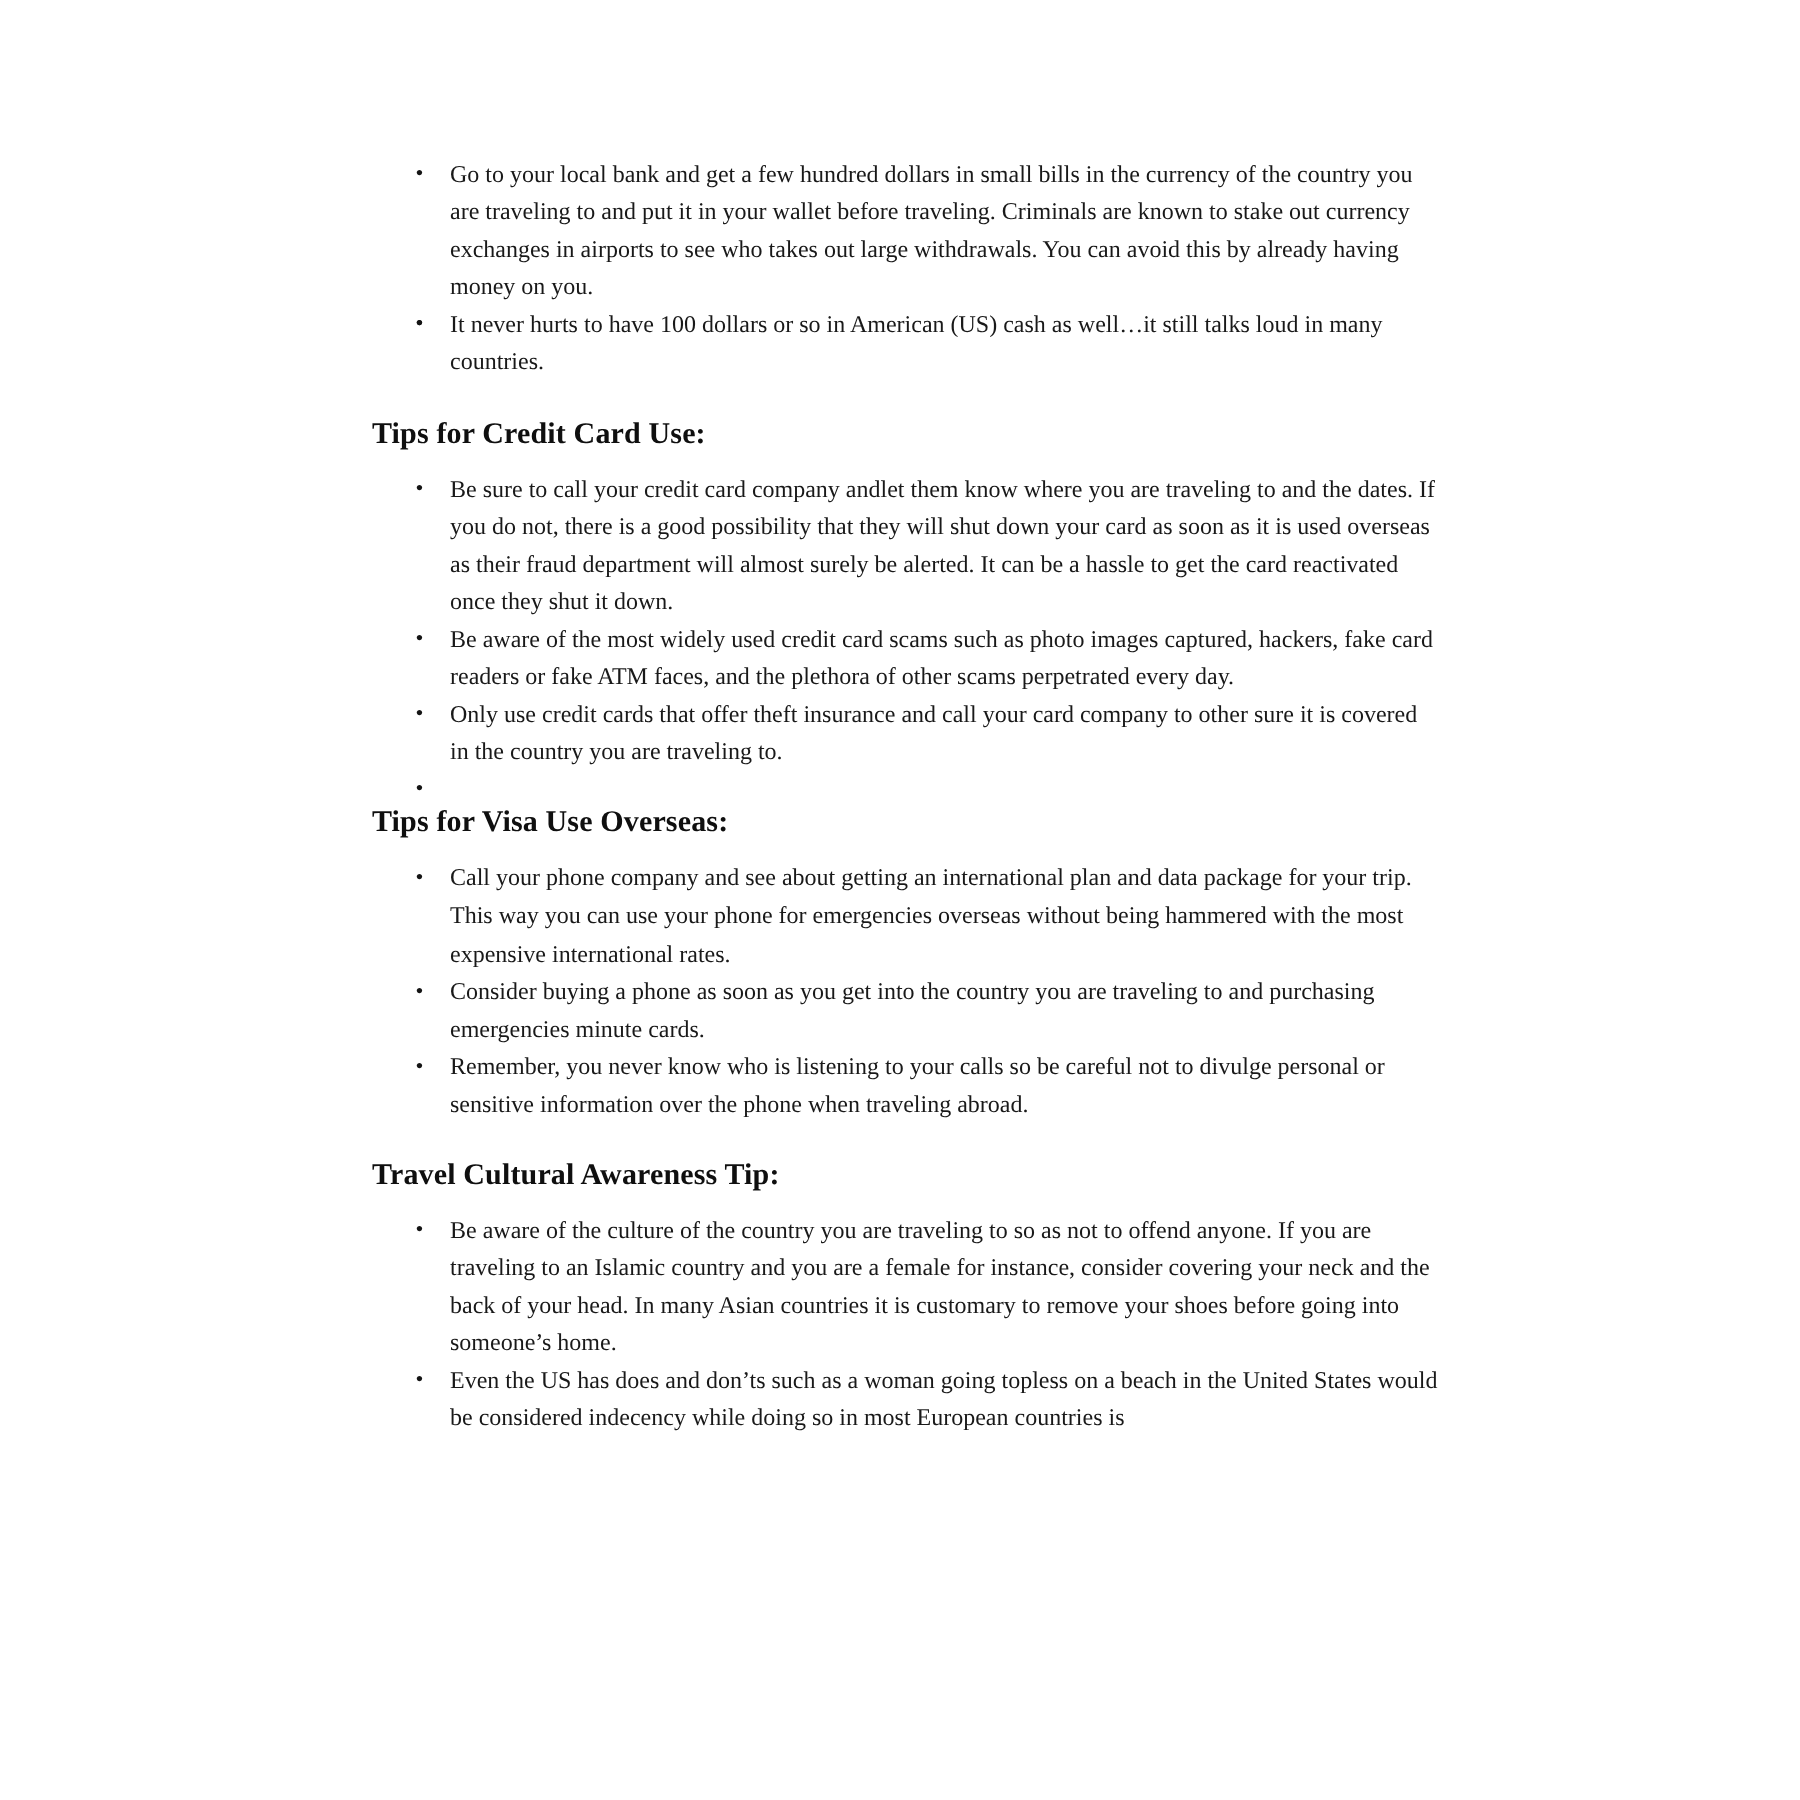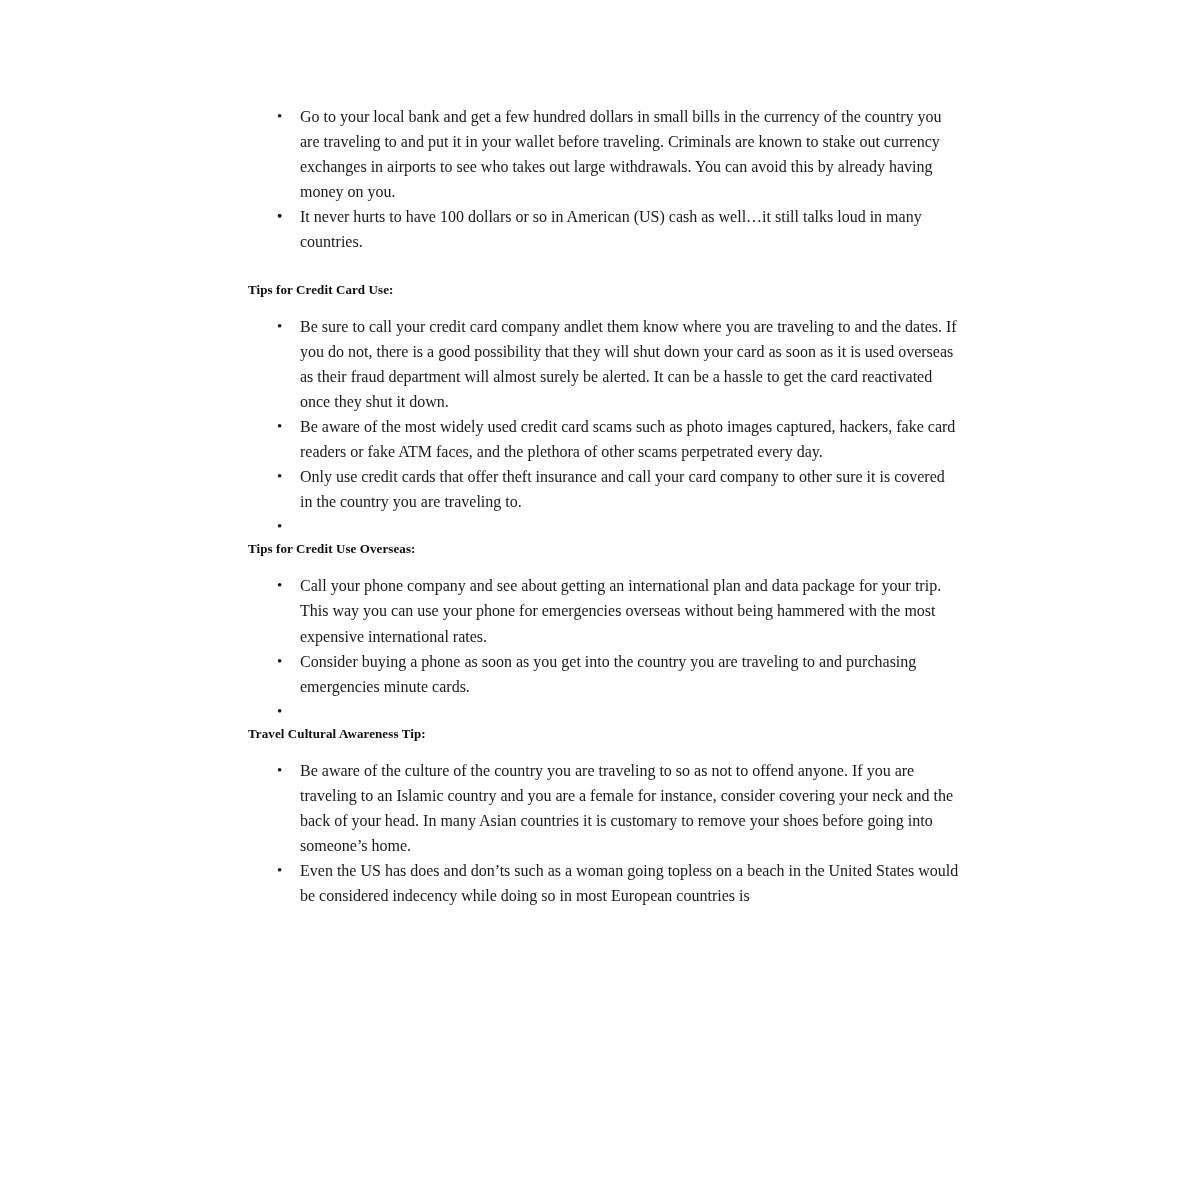--- a/index.html
+++ b/index.html
@@ -32,21 +32,21 @@
   }
 
   
   .scanned {
     color: #1d1d1d;
     filter: blur(0.22px) contrast(1.06);
     text-rendering: optimizeLegibility;
   }
 
   h2.section-heading {
-    font-size: 13px;
+    font-size: 20px;
     line-height: 25px;
     font-weight: bold;
     margin: 0;
     padding: 0;
     letter-spacing: 0.1px;
     color: #151515;
   }
 
   ul.bullet-list {
     list-style: none;
@@ -113,33 +113,34 @@
       <li>
         <span class="bullet-marker">•</span>
         <span>Only use credit cards that offer theft insurance and call your card company to other sure it is covered in the country you are traveling to.</span>
       </li>
       <li>
         <span class="bullet-marker">•</span>
       </li>
     </ul>
 
     <div class="gap-before-heading"></div>
-    <h2 class="section-heading">Tips for Credit Use Overseas:</h2>
+    <h2 class="section-heading">Tips for Visa Use Overseas:</h2>
     <div class="gap-after-heading"></div>
     <ul class="bullet-list">
       <li>
         <span class="bullet-marker">•</span>
         <span>Call your phone company and see about getting an international plan and data package for your trip. This way you can use your phone for emergencies overseas without being hammered with the most expensive international rates.</span>
       </li>
       <li>
         <span class="bullet-marker">•</span>
         <span>Consider buying a phone as soon as you get into the country you are traveling to and purchasing emergencies minute cards.</span>
       </li>
       <li>
         <span class="bullet-marker">•</span>
+        <span>Remember, you never know who is listening to your calls so be careful not to divulge personal or sensitive information over the phone when traveling abroad.</span>
       </li>
     </ul>
 
     <div class="gap-before-heading"></div>
     <h2 class="section-heading">Travel Cultural Awareness Tip:</h2>
     <div class="gap-after-heading"></div>
     <ul class="bullet-list">
       <li>
         <span class="bullet-marker">•</span>
         <span>Be aware of the culture of the country you are traveling to so as not to offend anyone. If you are traveling to an Islamic country and you are a female for instance, consider covering your neck and the back of your head. In many Asian countries it is customary to remove your shoes before going into someone’s home.</span>

